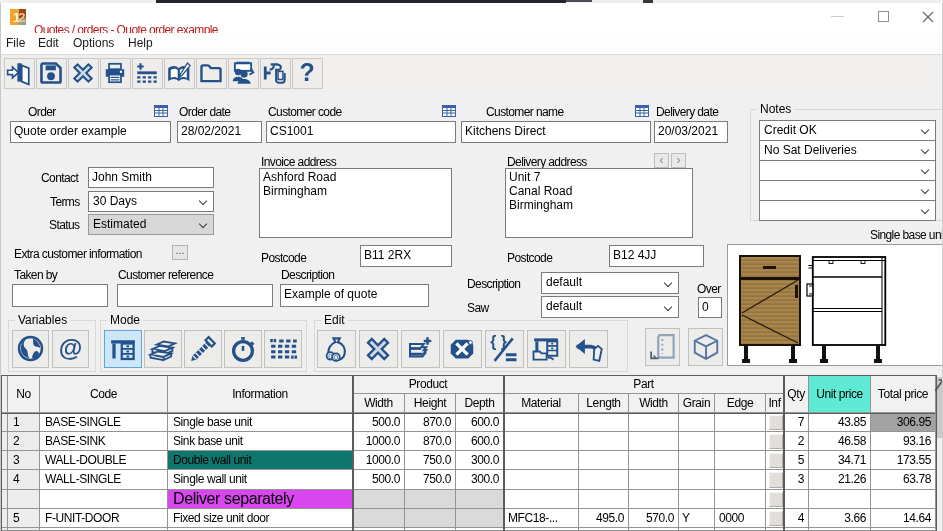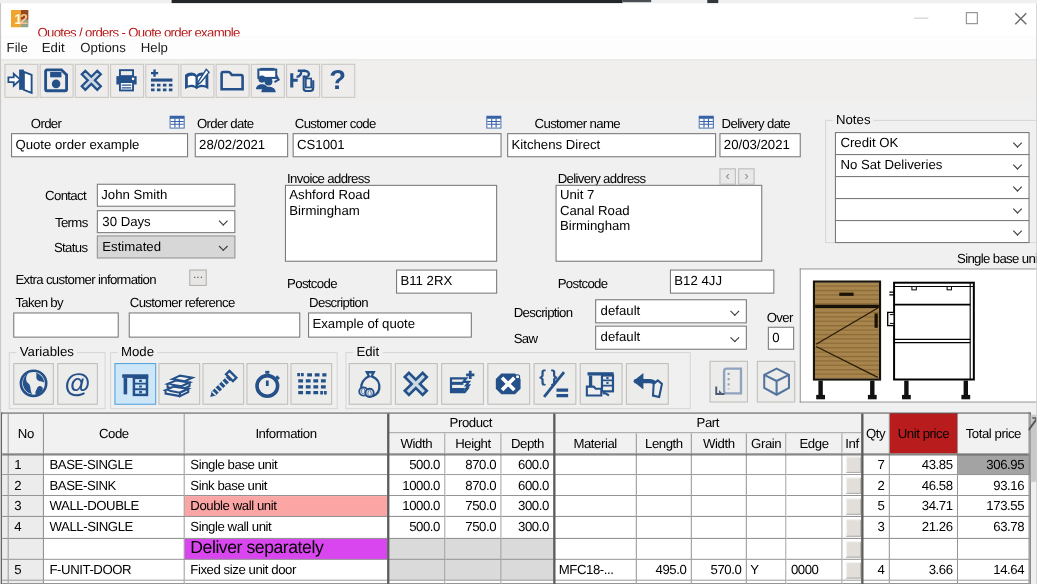--- a/index.html
+++ b/index.html
@@ -337,21 +337,21 @@
 <div class="abs" style="left:405px;top:394px;width:51px;height:19px;background:#f1f1f1;border-right:1px solid #949494;border-bottom:1px solid #949494;font-size:12px;letter-spacing:-0.4px;line-height:18px;white-space:nowrap;overflow:hidden;text-align:center;">Height</div>
 <div class="abs" style="left:456px;top:394px;width:48px;height:19px;background:#f1f1f1;border-right:1px solid #949494;border-bottom:1px solid #949494;font-size:12px;letter-spacing:-0.4px;line-height:18px;white-space:nowrap;overflow:hidden;text-align:center;">Depth</div>
 <div class="abs" style="left:504px;top:376px;width:280px;height:18px;background:#f1f1f1;border-right:1px solid #949494;border-bottom:1px solid #949494;font-size:12px;letter-spacing:-0.4px;line-height:17px;white-space:nowrap;overflow:hidden;text-align:center;">Part</div>
 <div class="abs" style="left:504px;top:394px;width:75px;height:19px;background:#f1f1f1;border-right:1px solid #949494;border-bottom:1px solid #949494;font-size:12px;letter-spacing:-0.4px;line-height:18px;white-space:nowrap;overflow:hidden;text-align:center;">Material</div>
 <div class="abs" style="left:579px;top:394px;width:50px;height:19px;background:#f1f1f1;border-right:1px solid #949494;border-bottom:1px solid #949494;font-size:12px;letter-spacing:-0.4px;line-height:18px;white-space:nowrap;overflow:hidden;text-align:center;">Length</div>
 <div class="abs" style="left:629px;top:394px;width:50px;height:19px;background:#f1f1f1;border-right:1px solid #949494;border-bottom:1px solid #949494;font-size:12px;letter-spacing:-0.4px;line-height:18px;white-space:nowrap;overflow:hidden;text-align:center;">Width</div>
 <div class="abs" style="left:679px;top:394px;width:36px;height:19px;background:#f1f1f1;border-right:1px solid #949494;border-bottom:1px solid #949494;font-size:12px;letter-spacing:-0.4px;line-height:18px;white-space:nowrap;overflow:hidden;text-align:center;">Grain</div>
 <div class="abs" style="left:715px;top:394px;width:51px;height:19px;background:#f1f1f1;border-right:1px solid #949494;border-bottom:1px solid #949494;font-size:12px;letter-spacing:-0.4px;line-height:18px;white-space:nowrap;overflow:hidden;text-align:center;">Edge</div>
 <div class="abs" style="left:766px;top:394px;width:18px;height:19px;background:#f1f1f1;border-right:1px solid #949494;border-bottom:1px solid #949494;font-size:12px;letter-spacing:-0.4px;line-height:18px;white-space:nowrap;overflow:hidden;text-align:center;">Inf</div>
 <div class="abs" style="left:784px;top:376px;width:25px;height:37px;background:#f1f1f1;border-right:1px solid #949494;border-bottom:1px solid #949494;font-size:12px;letter-spacing:-0.4px;line-height:36px;white-space:nowrap;overflow:hidden;text-align:center;">Qty</div>
-<div class="abs" style="left:809px;top:376px;width:62px;height:37px;background:#b91c1c;border-right:1px solid #949494;border-bottom:1px solid #949494;font-size:12px;letter-spacing:-0.4px;line-height:36px;white-space:nowrap;overflow:hidden;text-align:center;">Unit price</div>
+<div class="abs" style="left:809px;top:376px;width:62px;height:37px;background:#5eead4;border-right:1px solid #949494;border-bottom:1px solid #949494;font-size:12px;letter-spacing:-0.4px;line-height:36px;white-space:nowrap;overflow:hidden;text-align:center;">Unit price</div>
 <div class="abs" style="left:871px;top:376px;width:65px;height:37px;background:#f1f1f1;border-right:1px solid #949494;border-bottom:1px solid #949494;font-size:12px;letter-spacing:-0.4px;line-height:36px;white-space:nowrap;overflow:hidden;text-align:center;">Total price</div>
 <div class="abs" style="left:2px;top:413px;width:6px;height:19px;background:#ececec;border-right:1px solid #949494;border-bottom:1px solid #949494;font-size:12px;letter-spacing:-0.4px;line-height:18px;white-space:nowrap;overflow:hidden;text-align:center;"></div>
 <div class="abs" style="left:8px;top:413px;width:32px;height:19px;background:#ececec;border-right:1px solid #949494;border-bottom:1px solid #949494;font-size:12px;letter-spacing:-0.4px;line-height:18px;white-space:nowrap;overflow:hidden;padding-left:5px;">1</div>
 <div class="abs" style="left:40px;top:413px;width:128px;height:19px;background:#fff;border-right:1px solid #949494;border-bottom:1px solid #949494;font-size:12px;letter-spacing:-0.4px;line-height:18px;white-space:nowrap;overflow:hidden;padding-left:5px;">BASE-SINGLE</div>
 <div class="abs" style="left:168px;top:413px;width:185px;height:19px;background:#fff;border-right:1px solid #949494;border-bottom:1px solid #949494;font-size:12px;letter-spacing:-0.4px;line-height:18px;white-space:nowrap;overflow:hidden;padding-left:5px;">Single base unit</div>
 <div class="abs" style="left:353px;top:413px;width:52px;height:19px;background:#fff;border-right:1px solid #949494;border-bottom:1px solid #949494;font-size:12px;letter-spacing:-0.4px;line-height:18px;white-space:nowrap;overflow:hidden;text-align:right;padding-right:4px;">500.0</div>
 <div class="abs" style="left:405px;top:413px;width:51px;height:19px;background:#fff;border-right:1px solid #949494;border-bottom:1px solid #949494;font-size:12px;letter-spacing:-0.4px;line-height:18px;white-space:nowrap;overflow:hidden;text-align:right;padding-right:4px;">870.0</div>
 <div class="abs" style="left:456px;top:413px;width:48px;height:19px;background:#fff;border-right:1px solid #949494;border-bottom:1px solid #949494;font-size:12px;letter-spacing:-0.4px;line-height:18px;white-space:nowrap;overflow:hidden;text-align:right;padding-right:4px;">600.0</div>
 <div class="abs" style="left:504px;top:413px;width:75px;height:19px;background:#fff;border-right:1px solid #949494;border-bottom:1px solid #949494;font-size:12px;letter-spacing:-0.4px;line-height:18px;white-space:nowrap;overflow:hidden;padding-left:4px;"></div>
 <div class="abs" style="left:579px;top:413px;width:50px;height:19px;background:#fff;border-right:1px solid #949494;border-bottom:1px solid #949494;font-size:12px;letter-spacing:-0.4px;line-height:18px;white-space:nowrap;overflow:hidden;text-align:right;padding-right:4px;"></div>
@@ -376,21 +376,21 @@
 <div class="abs" style="left:679px;top:432px;width:36px;height:19px;background:#fff;border-right:1px solid #949494;border-bottom:1px solid #949494;font-size:12px;letter-spacing:-0.4px;line-height:18px;white-space:nowrap;overflow:hidden;padding-left:3px;"></div>
 <div class="abs" style="left:715px;top:432px;width:51px;height:19px;background:#fff;border-right:1px solid #949494;border-bottom:1px solid #949494;font-size:12px;letter-spacing:-0.4px;line-height:18px;white-space:nowrap;overflow:hidden;padding-left:4px;"></div>
 <div class="abs" style="left:766px;top:432px;width:18px;height:19px;background:#fff;border-right:1px solid #949494;border-bottom:1px solid #949494;font-size:12px;letter-spacing:-0.4px;line-height:18px;white-space:nowrap;overflow:hidden;text-align:center;"></div>
 <div class="abs" style="left:769px;top:434px;width:14px;height:15px;background:#e2dfda;border:1px solid #b0aeab;border-top-color:#f5f4f2;border-left-color:#f5f4f2;"></div>
 <div class="abs" style="left:784px;top:432px;width:25px;height:19px;background:#fff;border-right:1px solid #949494;border-bottom:1px solid #949494;font-size:12px;letter-spacing:-0.4px;line-height:18px;white-space:nowrap;overflow:hidden;text-align:right;padding-right:4px;">2</div>
 <div class="abs" style="left:809px;top:432px;width:62px;height:19px;background:#fff;border-right:1px solid #949494;border-bottom:1px solid #949494;font-size:12px;letter-spacing:-0.4px;line-height:18px;white-space:nowrap;overflow:hidden;text-align:right;padding-right:4px;">46.58</div>
 <div class="abs" style="left:871px;top:432px;width:65px;height:19px;background:#fff;border-right:1px solid #949494;border-bottom:1px solid #949494;font-size:12px;letter-spacing:-0.4px;line-height:18px;white-space:nowrap;overflow:hidden;text-align:right;padding-right:4px;">93.16</div>
 <div class="abs" style="left:2px;top:451px;width:6px;height:19px;background:#ececec;border-right:1px solid #949494;border-bottom:1px solid #949494;font-size:12px;letter-spacing:-0.4px;line-height:18px;white-space:nowrap;overflow:hidden;text-align:center;"></div>
 <div class="abs" style="left:8px;top:451px;width:32px;height:19px;background:#ececec;border-right:1px solid #949494;border-bottom:1px solid #949494;font-size:12px;letter-spacing:-0.4px;line-height:18px;white-space:nowrap;overflow:hidden;padding-left:5px;">3</div>
 <div class="abs" style="left:40px;top:451px;width:128px;height:19px;background:#fff;border-right:1px solid #949494;border-bottom:1px solid #949494;font-size:12px;letter-spacing:-0.4px;line-height:18px;white-space:nowrap;overflow:hidden;padding-left:5px;">WALL-DOUBLE</div>
-<div class="abs" style="left:168px;top:451px;width:185px;height:19px;background:#fca5a5;border-right:1px solid #949494;border-bottom:1px solid #949494;font-size:12px;letter-spacing:-0.4px;line-height:18px;white-space:nowrap;overflow:hidden;padding-left:5px;">Double wall unit</div>
+<div class="abs" style="left:168px;top:451px;width:185px;height:19px;background:#0f766e;border-right:1px solid #949494;border-bottom:1px solid #949494;font-size:12px;letter-spacing:-0.4px;line-height:18px;white-space:nowrap;overflow:hidden;padding-left:5px;">Double wall unit</div>
 <div class="abs" style="left:353px;top:451px;width:52px;height:19px;background:#fff;border-right:1px solid #949494;border-bottom:1px solid #949494;font-size:12px;letter-spacing:-0.4px;line-height:18px;white-space:nowrap;overflow:hidden;text-align:right;padding-right:4px;">1000.0</div>
 <div class="abs" style="left:405px;top:451px;width:51px;height:19px;background:#fff;border-right:1px solid #949494;border-bottom:1px solid #949494;font-size:12px;letter-spacing:-0.4px;line-height:18px;white-space:nowrap;overflow:hidden;text-align:right;padding-right:4px;">750.0</div>
 <div class="abs" style="left:456px;top:451px;width:48px;height:19px;background:#fff;border-right:1px solid #949494;border-bottom:1px solid #949494;font-size:12px;letter-spacing:-0.4px;line-height:18px;white-space:nowrap;overflow:hidden;text-align:right;padding-right:4px;">300.0</div>
 <div class="abs" style="left:504px;top:451px;width:75px;height:19px;background:#fff;border-right:1px solid #949494;border-bottom:1px solid #949494;font-size:12px;letter-spacing:-0.4px;line-height:18px;white-space:nowrap;overflow:hidden;padding-left:4px;"></div>
 <div class="abs" style="left:579px;top:451px;width:50px;height:19px;background:#fff;border-right:1px solid #949494;border-bottom:1px solid #949494;font-size:12px;letter-spacing:-0.4px;line-height:18px;white-space:nowrap;overflow:hidden;text-align:right;padding-right:4px;"></div>
 <div class="abs" style="left:629px;top:451px;width:50px;height:19px;background:#fff;border-right:1px solid #949494;border-bottom:1px solid #949494;font-size:12px;letter-spacing:-0.4px;line-height:18px;white-space:nowrap;overflow:hidden;text-align:right;padding-right:4px;"></div>
 <div class="abs" style="left:679px;top:451px;width:36px;height:19px;background:#fff;border-right:1px solid #949494;border-bottom:1px solid #949494;font-size:12px;letter-spacing:-0.4px;line-height:18px;white-space:nowrap;overflow:hidden;padding-left:3px;"></div>
 <div class="abs" style="left:715px;top:451px;width:51px;height:19px;background:#fff;border-right:1px solid #949494;border-bottom:1px solid #949494;font-size:12px;letter-spacing:-0.4px;line-height:18px;white-space:nowrap;overflow:hidden;padding-left:4px;"></div>
 <div class="abs" style="left:766px;top:451px;width:18px;height:19px;background:#fff;border-right:1px solid #949494;border-bottom:1px solid #949494;font-size:12px;letter-spacing:-0.4px;line-height:18px;white-space:nowrap;overflow:hidden;text-align:center;"></div>
 <div class="abs" style="left:769px;top:453px;width:14px;height:15px;background:#e2dfda;border:1px solid #b0aeab;border-top-color:#f5f4f2;border-left-color:#f5f4f2;"></div>

